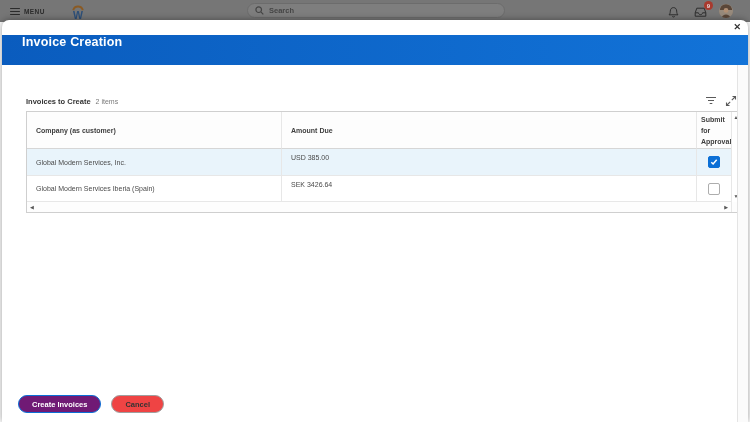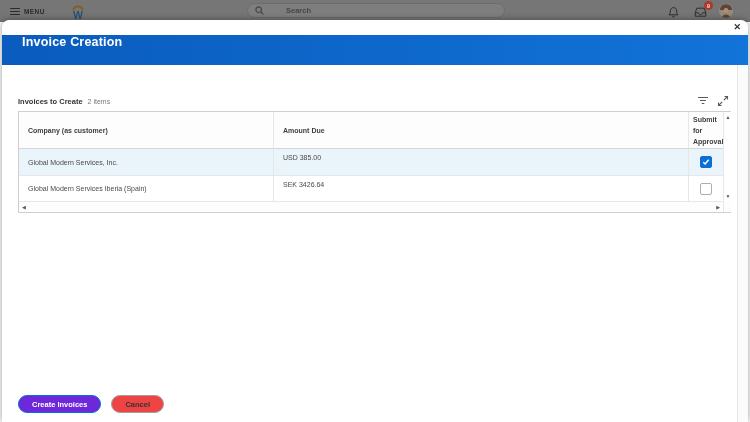--- a/index.html
+++ b/index.html
@@ -7,31 +7,31 @@
   body {
     font-family:"Liberation Sans", sans-serif;
     background:#ffffff; position:relative; overflow:hidden;
   }
   
   .topbar { position:absolute; left:0; top:0; width:750px; height:22px; background:#767676; }
   .hamburger { position:absolute; left:10px; top:8px; width:10px; height:7px; display:flex; flex-direction:column; justify-content:space-between; cursor:pointer; }
   .hamburger span { display:block; height:1.4px; background:#2b2b2b; border-radius:1px; }
   .menu-label { position:absolute; left:24px; top:8px; font-size:6.5px; font-weight:bold; color:#2b2b2b; letter-spacing:.4px; }
   .logo { position:absolute; left:70px; top:3px; width:16px; height:17px; }
-  .search-pill { position:absolute; left:247px; top:3px; width:258px; height:15px; background:#7e7e7e; border:1px solid #6c6c6c; border-radius:8px; display:flex; align-items:center; padding:0 7px; gap:22px; }
+  .search-pill { position:absolute; left:247px; top:3px; width:258px; height:15px; background:#7e7e7e; border:1px solid #6c6c6c; border-radius:8px; display:flex; align-items:center; padding:0 7px; gap:5px; }
   .search-pill .ph { font-size:7.5px; color:#454545; font-weight:bold; }
   .tb-icon { position:absolute; }
   .badge { position:absolute; left:704px; top:1px; min-width:9px; height:9px; border-radius:5px; background:#a83a2e; color:#e9dcdc; font-size:6px; font-weight:bold; display:flex; align-items:center; justify-content:center; }
   .avatar { position:absolute; left:719px; top:4px; width:14px; height:14px; border-radius:50%; overflow:hidden; background:#8f8072; }
   
   .sheet { position:absolute; left:2px; right:2px; top:20px; bottom:0; background:#fff; border-radius:7px 7px 0 0; box-shadow:0 0 7px rgba(0,0,0,.4); }
   .close-btn { position:absolute; top:2px; right:7px; font-size:9px; color:#333; cursor:pointer; line-height:11px; font-weight:bold; }
   .modal-header { margin-top:15px; height:30px; background:linear-gradient(90deg,#0a5cbe,#1273d8); display:flex; align-items:flex-start; padding-left:20px; }
   .modal-title { color:#fff; font-size:12.5px; font-weight:bold; letter-spacing:.2px; }
-  .mbody { position:relative; padding-left:16px;margin-top:30px; }
+  .mbody { position:relative; padding-left:24px;margin-top:30px; }
   .section-row { margin-top:7px; width:713px; height:13px; display:flex; align-items:center; position:relative; }
   .section-label { font-size:7.5px; font-weight:bold; color:#333; }
   .item-count { font-size:7px; color:#7a7a7a; margin-left:5px; }
   .grid-icons { position:absolute; right:2px; top:0; display:flex; gap:8px; align-items:center; }
   .grid-icons svg { cursor:pointer; }
   
   .grid { margin-top:3px; width:713px; display:grid; grid-template-columns:255px 415px 34px 9px; grid-template-rows:37px 27px 26px 10px; border:1px solid #cfcfcf; background:#fff; }
   .hc { background:#fdfdfd; border-bottom:1px solid #d6d6d6; border-right:1px solid #e7e7e7; font-size:7px; font-weight:bold; color:#3e3e3e; display:flex; align-items:center; padding:4px 9px; }
   .hc.wrap { padding:3px 4px; line-height:1.55; align-items:flex-start; }
   .cell { border-right:1px solid #e7e7e7; border-bottom:1px solid #e7e7e7; font-size:7px; color:#4a4a4a; display:flex; }
@@ -44,21 +44,21 @@
   .cb.checked { background:#0b6fd6; border-color:#0b6fd6; }
   .cb.checked svg { display:block; }
   .vscroll { grid-column:4; grid-row:1/4; border-left:1px solid #e7e7e7; display:flex; flex-direction:column; justify-content:space-between; align-items:center; padding:3px 0; background:#fff; }
   .hscroll { grid-column:1/4; grid-row:4; display:flex; justify-content:space-between; align-items:center; padding:0 3px; background:#fdfdfd; }
   .corner { grid-column:4; grid-row:4; border-left:1px solid #e7e7e7; background:#fdfdfd; }
   .arrow { font-size:5px; color:#555; line-height:1; cursor:pointer; }
   
   .right-gutter { position:absolute; top:45px; right:0; bottom:0; width:11px; background:#fbfbfb; border-left:1px solid #e4e4e4; }
   .footer { position:absolute; left:16px; bottom:9px; display:flex; gap:10px; align-items:center; }
   .btn { height:18px; border-radius:9px; font-size:7.5px; font-weight:bold; padding:0 13px; cursor:pointer; font-family:"Liberation Sans",sans-serif; }
-  .btn-primary { background:#6d28d9; color:#fff; border:1px solid #0b6fd6; }
+  .btn-primary { background:#701a75; color:#fff; border:1px solid #0b6fd6; }
   .btn-secondary { background:#ef4444; color:#333; border:1px solid #9f9f9f; }
 </style>
 </head>
 <body>
 
 <div class="topbar">
   <div class="hamburger">
       <span></span>
       <span></span>
       <span></span>

